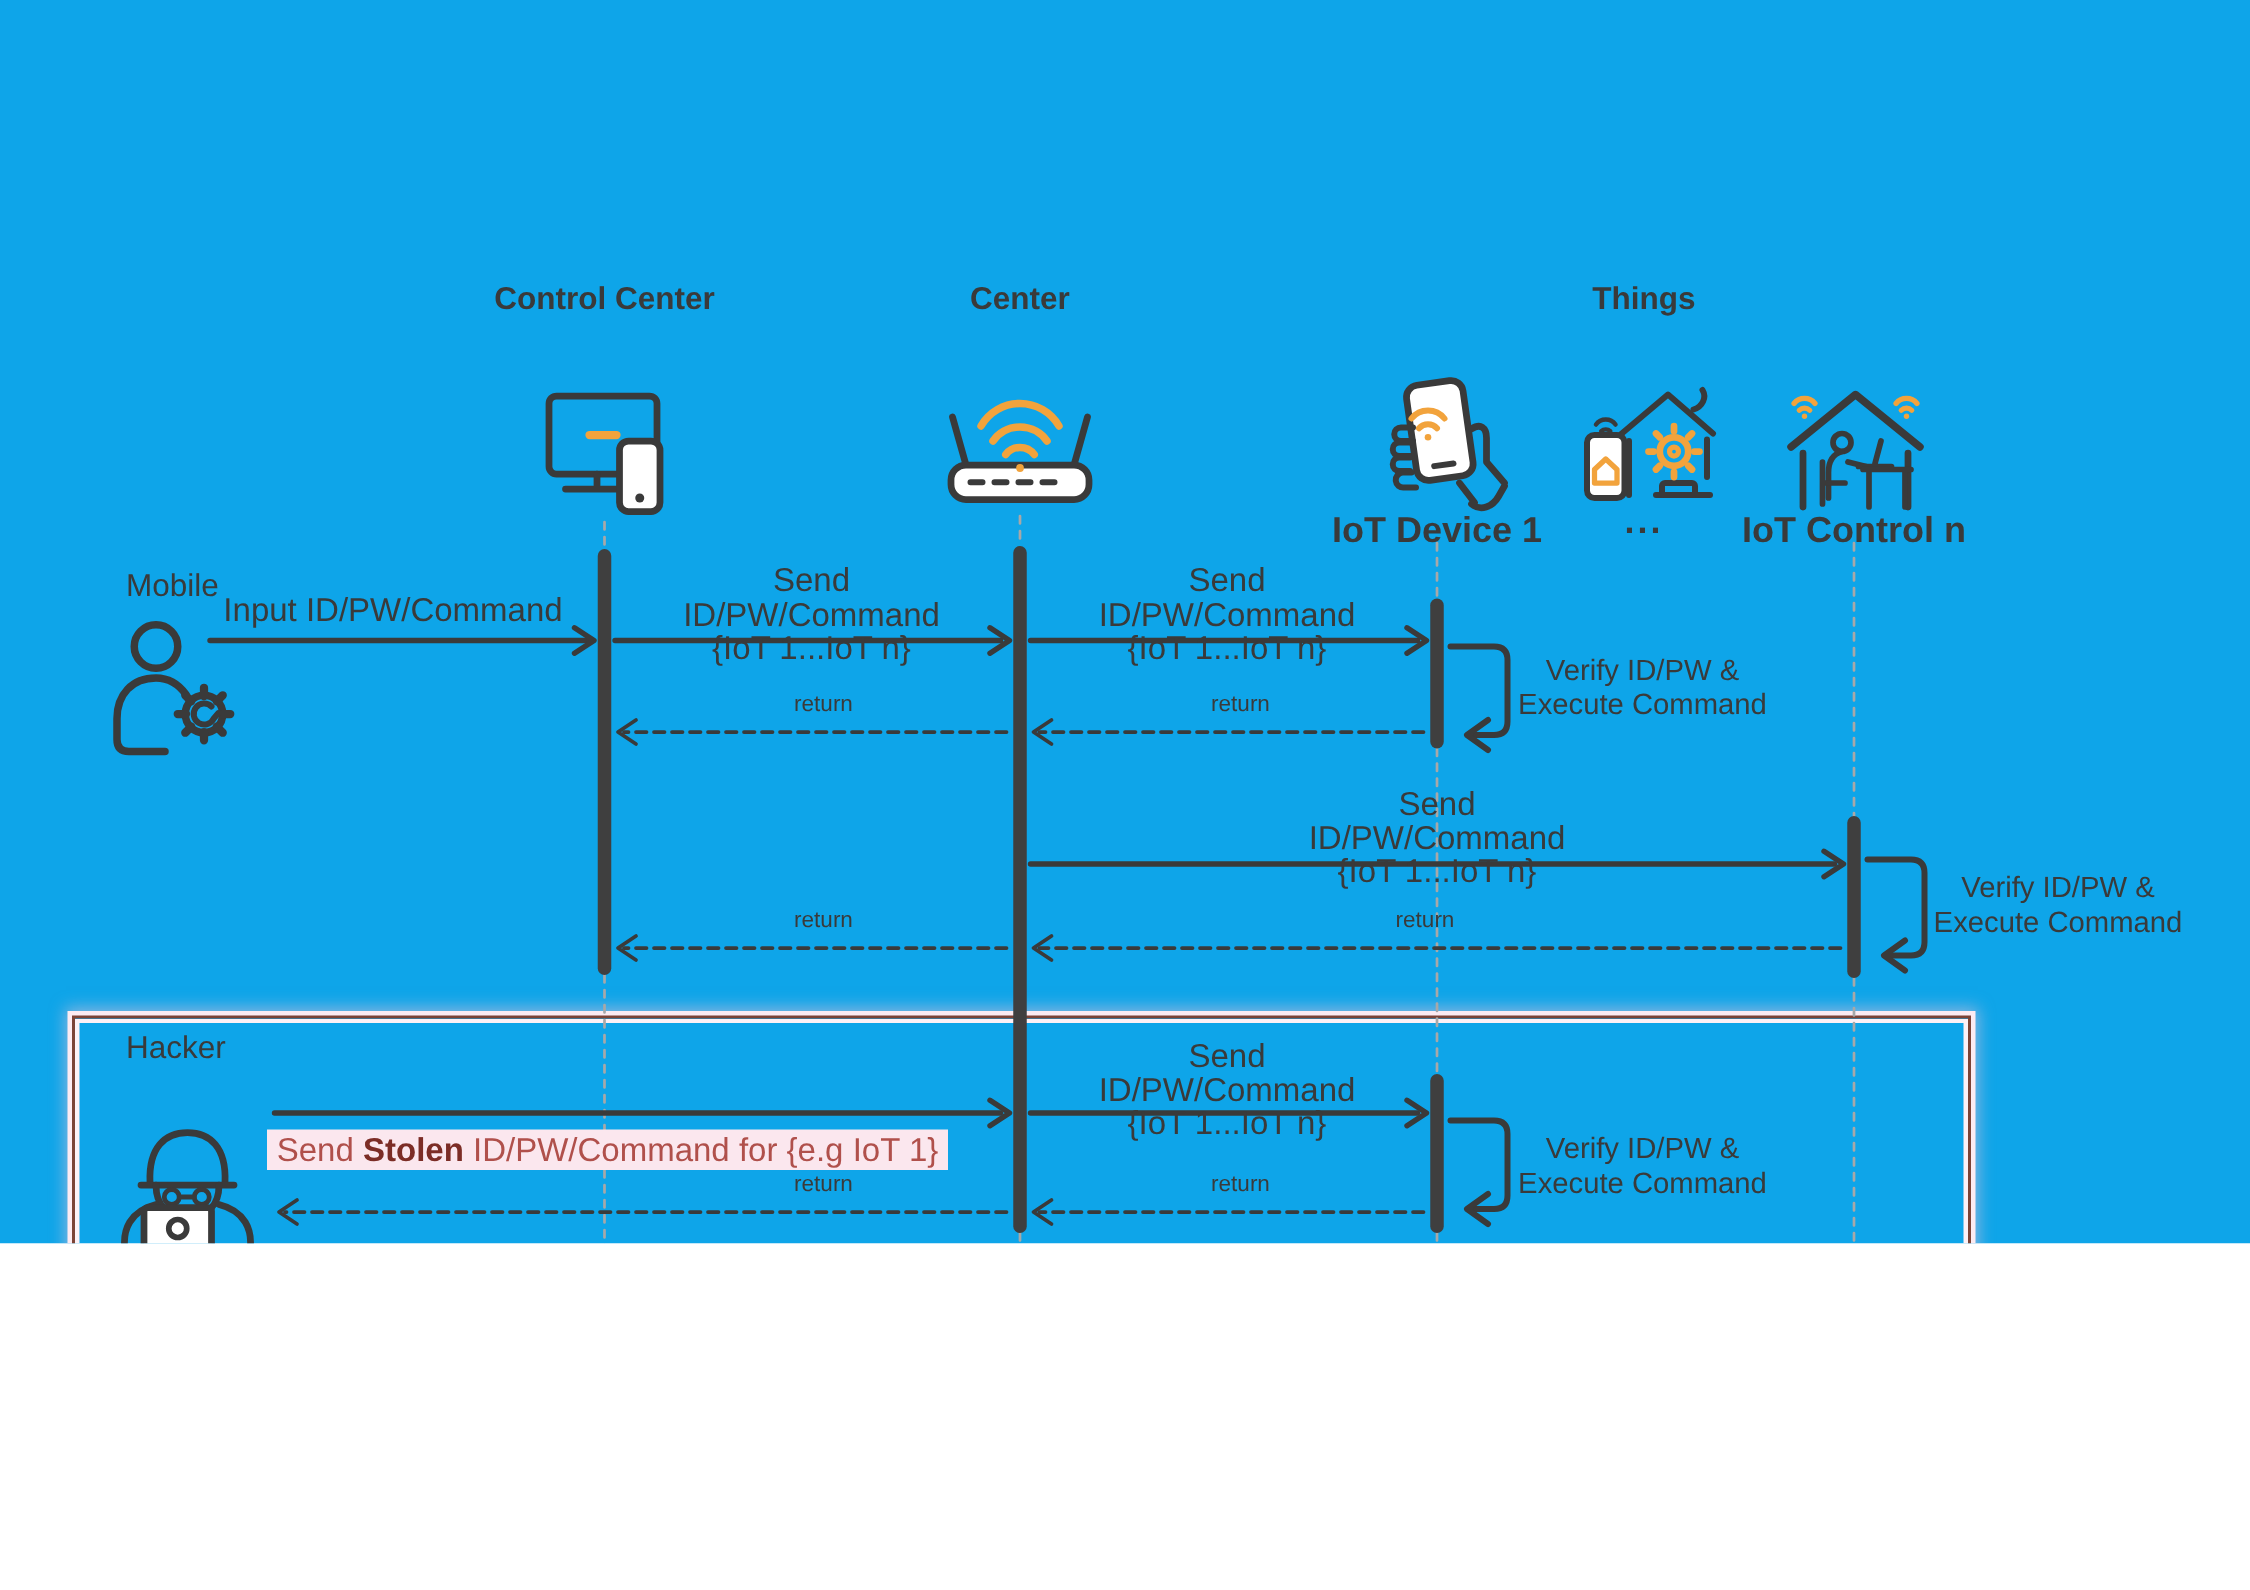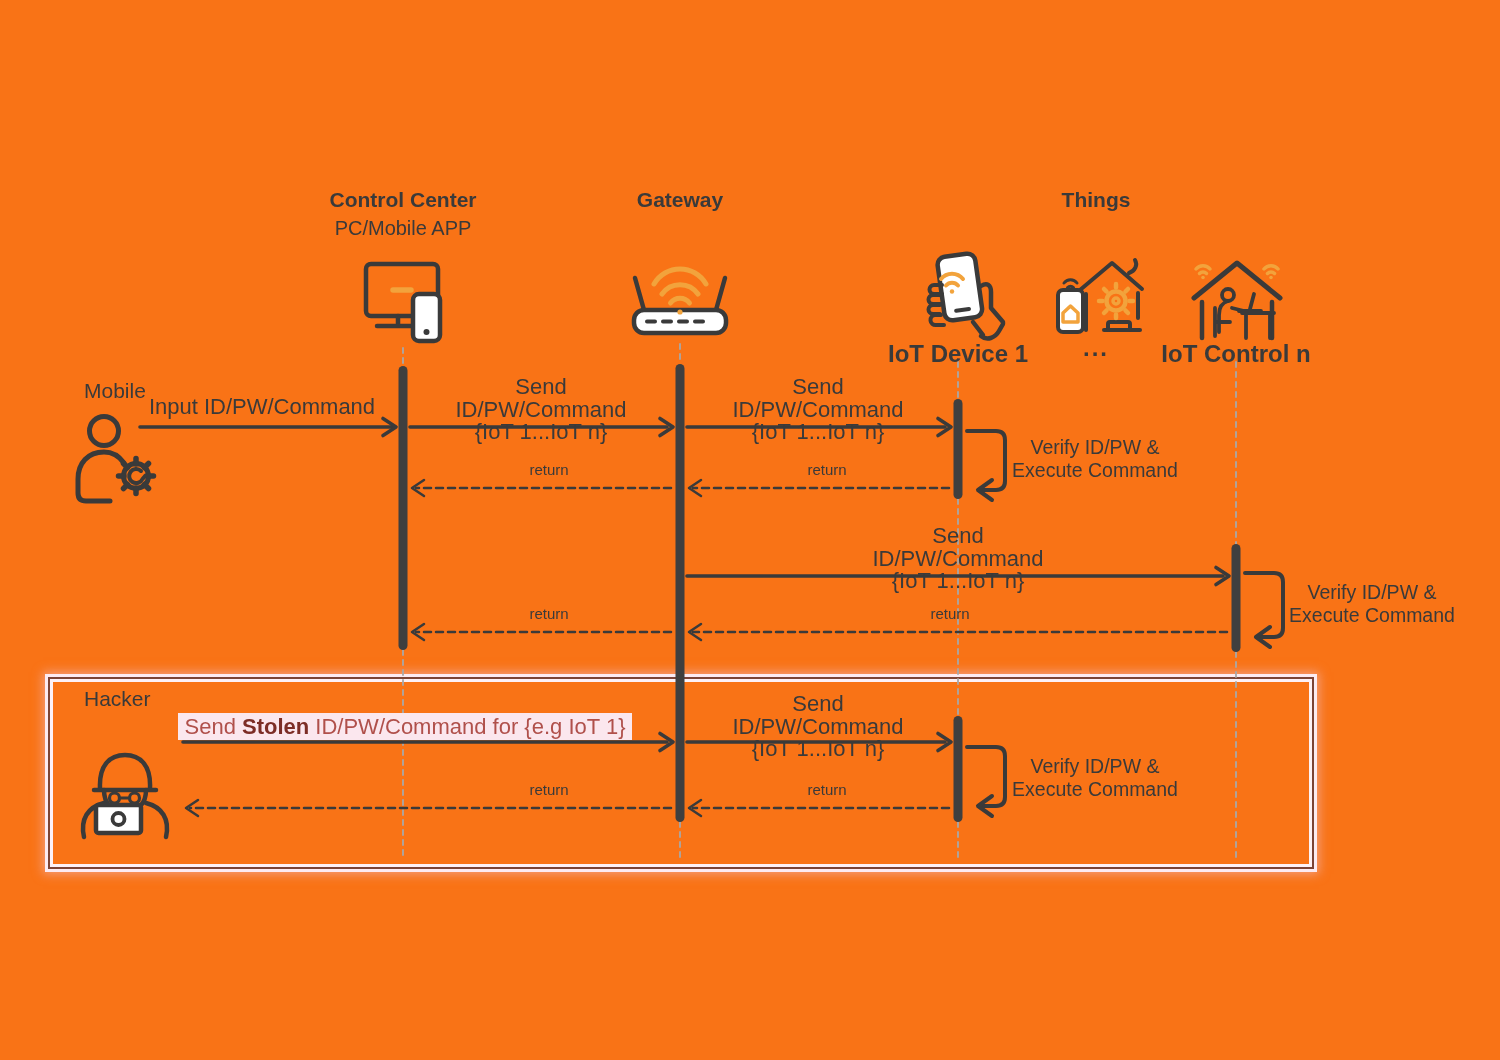--- a/index.html
+++ b/index.html
@@ -1,16 +1,16 @@
 <!DOCTYPE html>
 <html><head>
 <meta charset="utf-8">
 <style>
   html,body{margin:0;padding:0;background:#fff;}
-  .stage{position:relative;width:1500px;height:1060px;background:#f97316;overflow:hidden;
+  .stage{position:relative;width:1500px;height:829px;background:#0ea5e9;overflow:hidden;
          font-family:"Liberation Sans",sans-serif;color:#3a3a3a;}
   .abs{position:absolute;}
   .tc{text-align:center;}
   .title{font-weight:bold;font-size:21px;}
   .sub{font-size:20px;}
   .devlabel{font-weight:bold;font-size:24px;}
   .dots{font-weight:bold;font-size:24px;letter-spacing:2px;}
   .actor{font-size:21px;}
   .msg{font-size:22px;line-height:22.5px;}
   .ret{font-size:15px;}
@@ -187,22 +187,21 @@
       <circle cx="59.5" cy="53" r="5"></circle>
       <path d="M44.5 53 H54.5"></path>
     </g>
     <path d="M44 60 Q50 64 56 60" stroke-width="3.2"></path>
     <path d="M9 92 C5 74 13 62 29 58 M91 92 C95 74 87 62 71 58"></path>
     <rect x="21" y="60" width="45" height="28" rx="2.5" fill="#fff"></rect>
     <circle cx="43.5" cy="74" r="6" stroke-width="3.8"></circle>
   </svg>
 
   <div class="abs z4 tc title" style="left:253px;top:188px;width:300px">Control Center</div>
-  <div class="abs z4 tc sub" style="left:253px;top:217px;width:300px">PC/Mobile APP</div>
-  <div class="abs z4 tc title" style="left:580px;top:188px;width:200px">Gateway</div>
+  <div class="abs z4 tc title" style="left:580px;top:188px;width:200px">Center</div>
   <div class="abs z4 tc title" style="left:996px;top:188px;width:200px">Things</div>
 
   <div class="abs z4 tc devlabel" style="left:858px;top:340px;width:200px">IoT Device 1</div>
   <div class="abs z4 tc dots" style="left:1046px;top:334px;width:100px">...</div>
   <div class="abs z4 tc devlabel" style="left:1136px;top:340px;width:200px">IoT Control n</div>
 
   <div class="abs z4 actor" style="left:84px;top:379px">Mobile</div>
   <div class="abs z4 actor" style="left:84px;top:687px">Hacker</div>
 
   <div class="abs z4 tc msg" style="left:142px;top:396px;width:240px">Input ID/PW/Command</div>
@@ -225,21 +224,21 @@
     <div>Send ID/PW/Command</div>
     <div>{IoT 1...IoT n}</div>
   </div>
   <div class="abs z4 tc verify" style="left:1272px;top:581px;width:200px">
     <div>Verify ID/PW &amp;</div>
     <div>Execute Command</div>
   </div>
   <div class="abs z4 tc ret" style="left:449px;top:605px;width:200px">return</div>
   <div class="abs z4 tc ret" style="left:850px;top:605px;width:200px">return</div>
 
-  <div class="abs z4 tc msg redmsg" style="left:165px;top:716px;width:480px">
+  <div class="abs z4 tc msg redmsg" style="left:165px;top:756px;width:480px">
     <span class="hl"><span>Send </span><b>Stolen</b><span> ID/PW/Command for {e.g IoT 1}</span></span>
   </div>
   <div class="abs z4 tc msg" style="left:708px;top:693px;width:220px">
     <div>Send ID/PW/Command</div>
     <div>{IoT 1...IoT n}</div>
   </div>
   <div class="abs z4 tc verify" style="left:995px;top:755px;width:200px">
     <div>Verify ID/PW &amp;</div>
     <div>Execute Command</div>
   </div>

